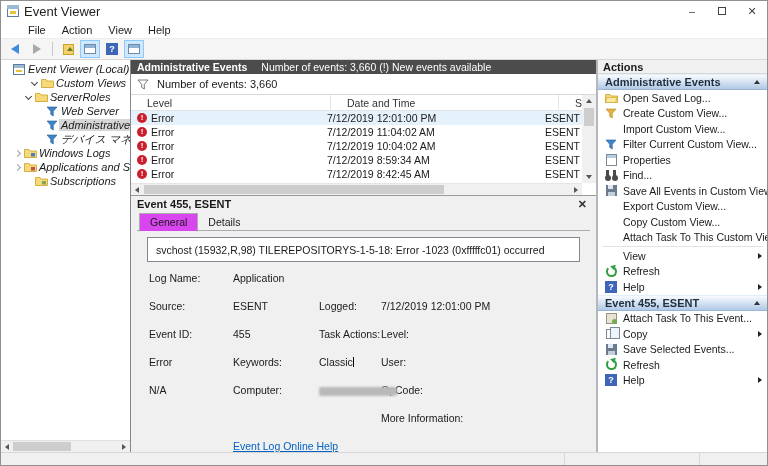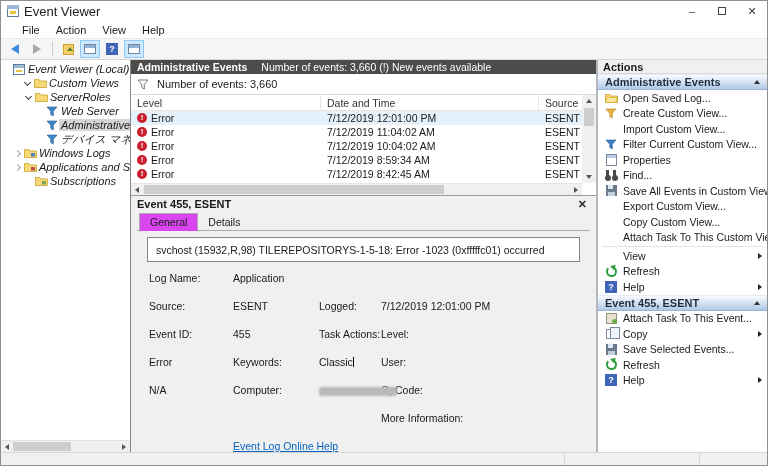--- a/index.html
+++ b/index.html
@@ -12,21 +12,21 @@
   .app-icon { width:12px; height:12px; margin:0 5px 0 6px; position:relative; flex:none; }
   .app-icon .w1 { position:absolute; inset:0; border:1px solid #5a7da0; background:#fdfdfd; }
   .app-icon .w2 { position:absolute; left:0; top:0; right:0; height:4px; background:#9db8d2; }
   .app-icon .w3 { position:absolute; left:3px; top:6px; width:6px; height:3px; background:#e8c33c; }
   .title-text { font-size:13px; color:#222; }
   .win-controls { margin-left:auto; display:flex; height:100%; }
   .win-btn { width:30px; height:100%; display:flex; align-items:center; justify-content:center; color:#444; font-size:11px; }
   .maxbox { width:8px; height:8px; border:1px solid #444; }
 
   
-  .menubar { height:17px; display:flex; align-items:center; padding-left:13px; background:#fff; flex:none; }
+  .menubar { height:17px; display:flex; align-items:center; padding-left:19px; background:#fff; flex:none; }
   .menu-item { padding:2px 8px; color:#222; }
 
   
   .toolbar { height:22px; display:flex; align-items:center; background:#f5f5f5; border-top:1px solid #ececec; border-bottom:1px solid #d7d7d7; padding-left:4px; gap:2px; flex:none; }
   .tb-btn { width:20px; height:18px; display:flex; align-items:center; justify-content:center; border:1px solid transparent; }
   .tb-btn.toggled { background:#cde8ff; border:1px solid #90c8f6; }
   .tb-sep { width:1px; height:14px; background:#c9c9c9; margin:0 3px; }
   .arrow-back  { width:0;height:0;border-top:5px solid transparent;border-bottom:5px solid transparent;border-right:8px solid #3f8edb; }
   .arrow-fwd   { width:0;height:0;border-top:5px solid transparent;border-bottom:5px solid transparent;border-left:8px solid #a9a9a9; }
   .mini-window { width:12px; height:10px; border:1px solid #6f8aa5; background:#fff; position:relative; }
@@ -62,21 +62,21 @@
 
   
   .mid-header { height:14px; background:#4c4c4c; color:#fff; display:flex; align-items:center; padding-left:6px; font-size:10.5px; flex:none; }
   .mid-header b { font-weight:bold; margin-right:14px; }
   .mid-filterbar { height:21px; background:#fff; border-bottom:1px solid #d9d9d9; display:flex; align-items:center; padding-left:6px; gap:8px; flex:none; }
 
   
   .event-table { height:100px; background:#fff; position:relative; flex:none; font-size:10.5px; }
   .etable-inner { position:absolute; left:0; top:0; right:14px; bottom:12px; overflow:hidden; }
   .ehead { display:flex; height:16px; border-bottom:1px solid #e5e5e5; color:#333; }
-  .ehead .col { padding:2px 4px 0 6px; border-right:1px solid #e5e5e5; }
+  .ehead .col { padding:2px 4px 0 6px; border-right:1px solid #e5e5e5;margin-left:10px; }
   .col-level { width:190px; flex:none; }
   .col-date  { width:218px; flex:none; }
   .col-src   { flex:1; }
   .ev-row { display:flex; height:14px; align-items:center; }
   .ev-row.selected { background:#e5f1fb; }
   .ev-row .c { padding:0 4px 0 6px; overflow:hidden; white-space:nowrap; }
   .err-ic { width:10px; height:10px; border-radius:50%; background:#cc1f2d; color:#fff; font-size:8px; font-weight:bold; line-height:10px; text-align:center; display:inline-block; margin-right:4px; flex:none; }
   .lvl-cell { display:flex; align-items:center; }
   .ev-vscroll { position:absolute; right:0; top:0; bottom:12px; width:14px; background:#f0f0f0; display:flex; flex-direction:column; align-items:center; }
   .ev-vscroll .sb-thumb { width:10px; height:18px; margin-top:1px; }
@@ -194,21 +194,21 @@
         <span class="chev-slot"></span>
         <span class="ticon">
           <svg width="12" height="11" viewBox="0 0 12 11">
               <rect x="0.5" y="0.5" width="11" height="10" fill="#fdfdfd" stroke="#5a7da0"></rect>
               <rect x="1" y="1" width="10" height="3" fill="#9db8d2"></rect>
               <rect x="3" y="6" width="6" height="2" fill="#e8c33c"></rect>
             </svg>
         </span>
         <span class="tlabel">Event Viewer (Local)</span>
       </div>
-      <div class="titem" style="padding-left:21px">
+      <div class="titem" style="padding-left:28px">
         <span class="chev-slot">
             <i class="chev open"></i>
           </span>
         <span class="ticon">
           <svg width="13" height="10" viewBox="0 0 13 10">
               <path d="M0.5 1.5h4.5l1 1.5h6.5v6.5h-12z" fill="#f7d97a" stroke="#c9a227" stroke-width="0.8"></path>
             </svg>
         </span>
         <span class="tlabel">Custom Views</span>
       </div>

